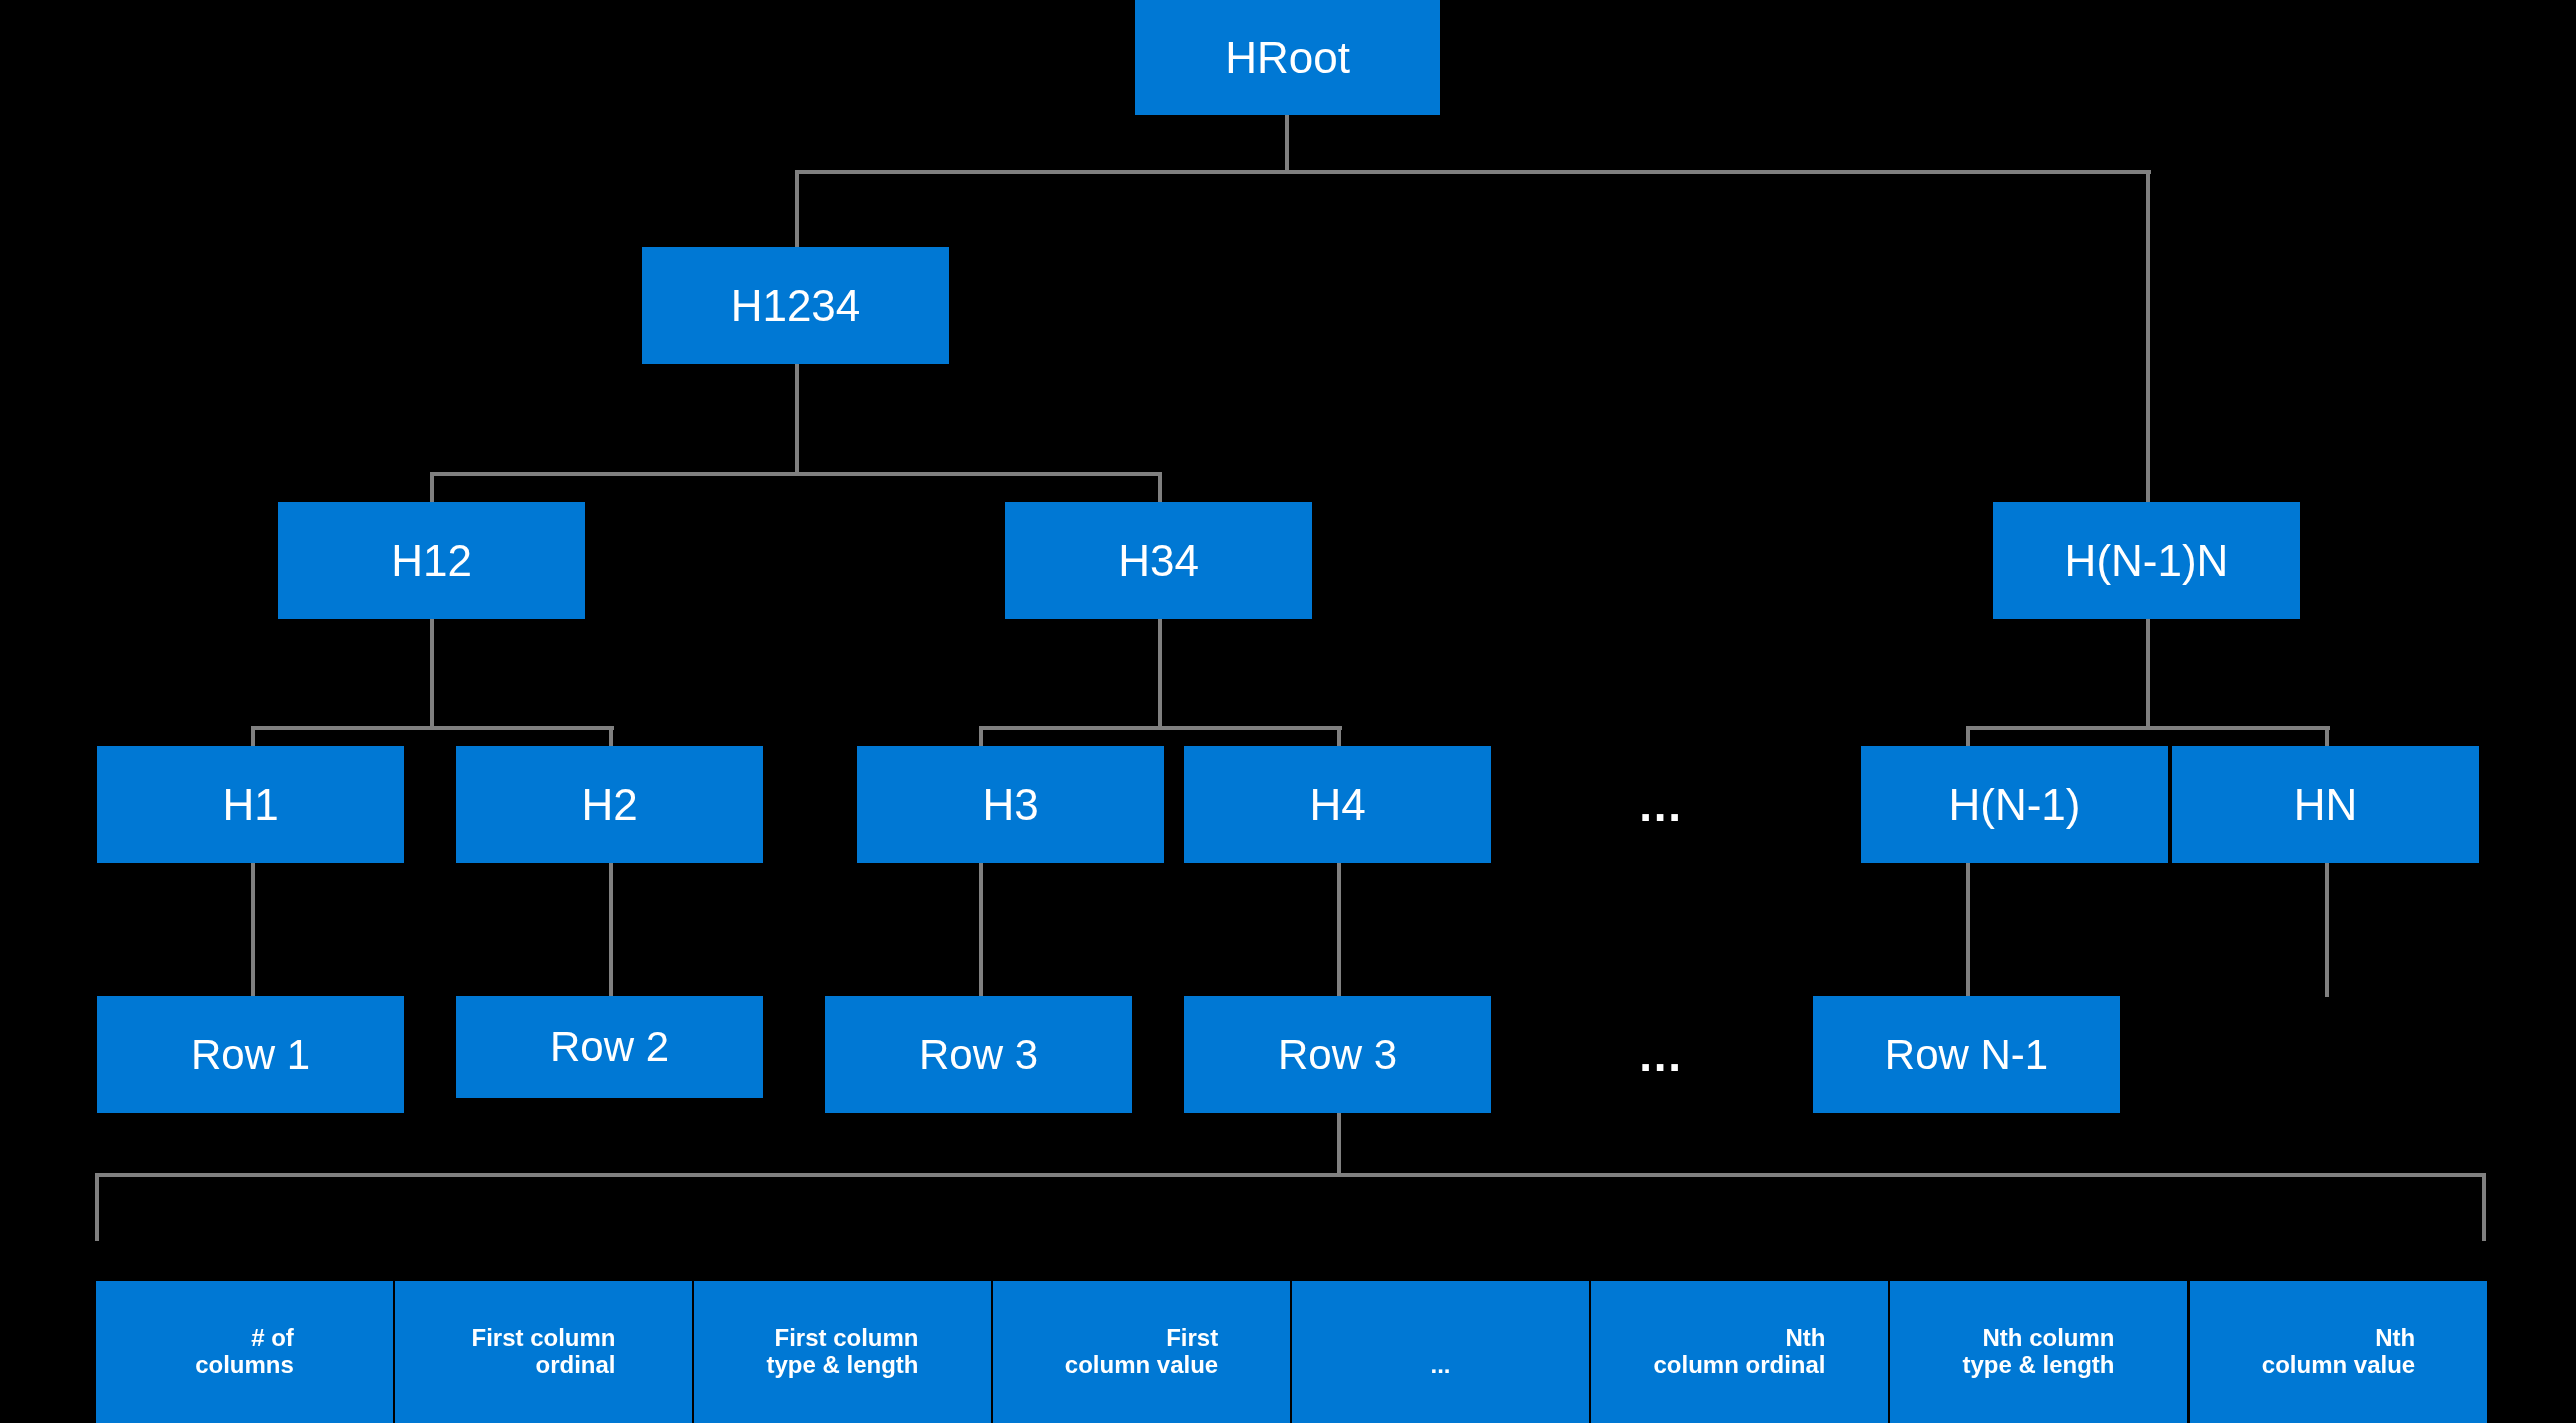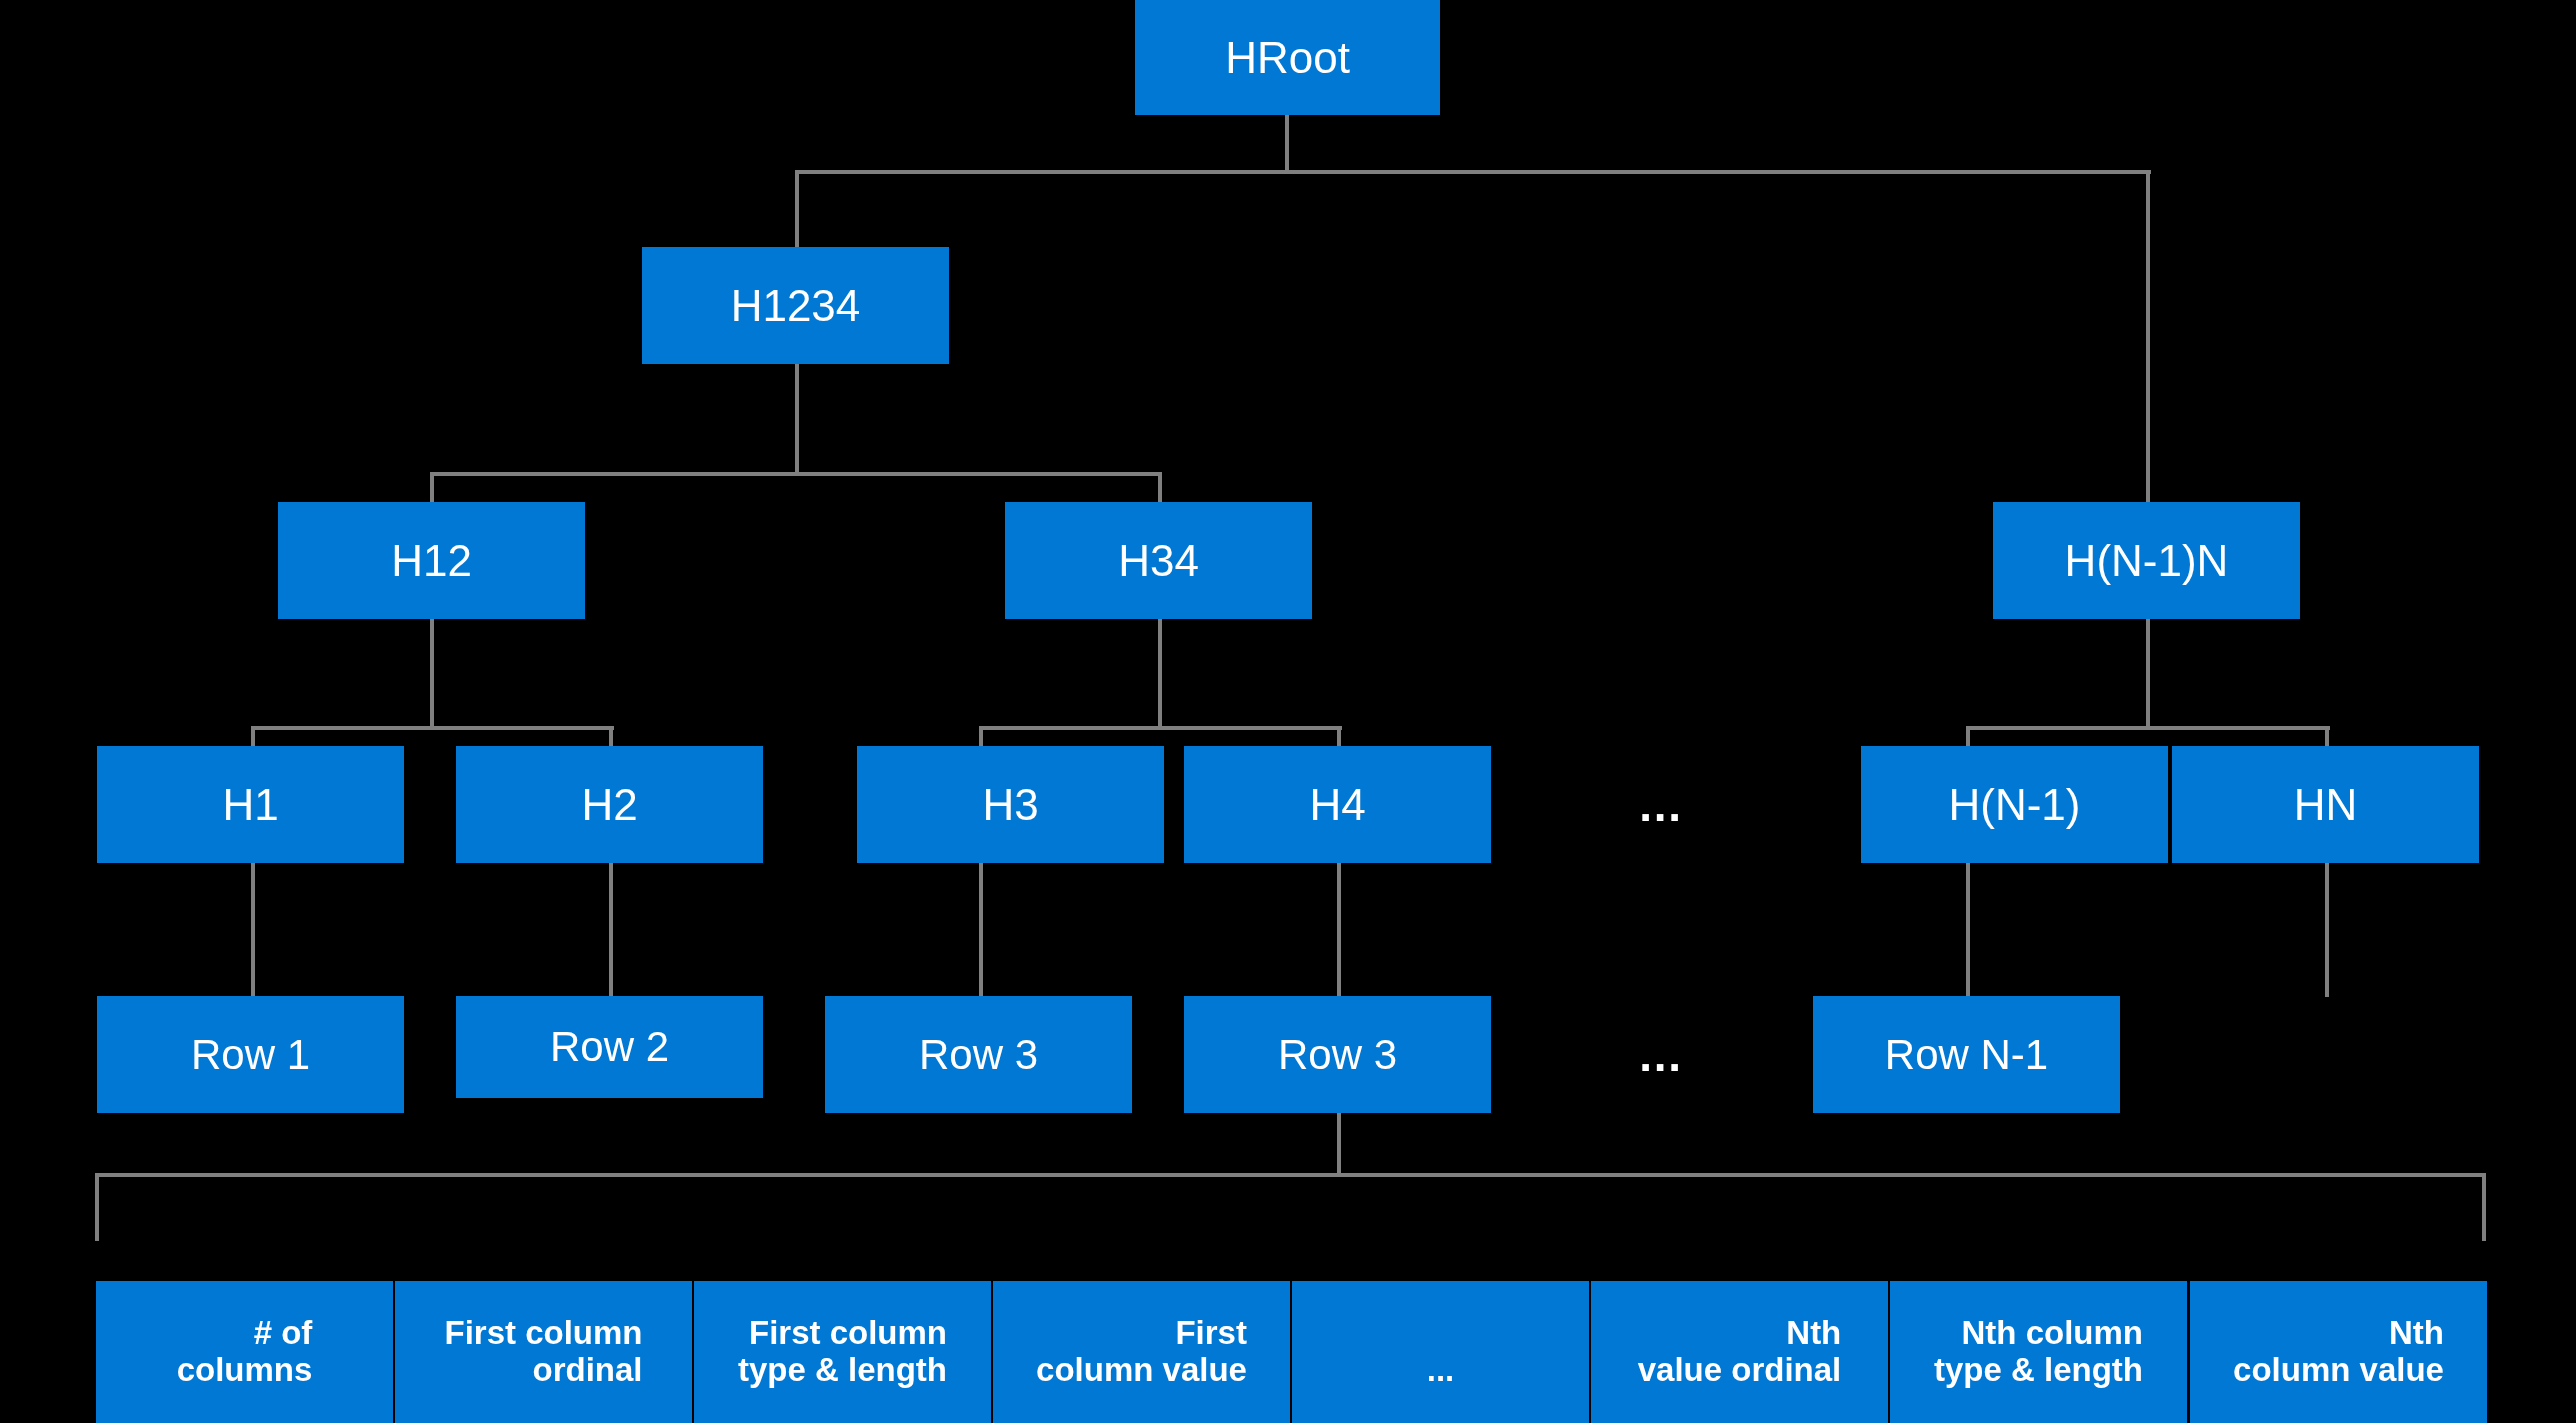--- a/index.html
+++ b/index.html
@@ -23,21 +23,21 @@
     align-items: center;
     justify-content: center;
     text-align: right;
     box-sizing: border-box;
     line-height: 1.12;
     font-weight: 400;
   }
   .node.lvl-big { font-size: 44px; }
   .node.lvl-row { font-size: 42px; }
   .node.lvl-col {
-    font-size: 33px;
+    font-size: 24px;
     font-weight: 700;
     padding: 0 6px;
   }
   .ellipsis {
     position: absolute;
     color: #FFFFFF;
     font-size: 46px;
     font-weight: 700;
     letter-spacing: 1.7px;
     display: flex;
@@ -146,21 +146,21 @@
   </div>
   <div class="node lvl-col" style="left:1292px; top:1281px; width:297px; height:142px;">
     <span>
       <span></span><br>
       <span>...</span>
     </span>
   </div>
   <div class="node lvl-col" style="left:1591px; top:1281px; width:297px; height:142px;">
     <span>
       <span>Nth</span><br>
-      <span>value ordinal</span>
+      <span>column ordinal</span>
     </span>
   </div>
   <div class="node lvl-col" style="left:1890px; top:1281px; width:297px; height:142px;">
     <span>
       <span>Nth column</span><br>
       <span>type &amp; length</span>
     </span>
   </div>
   <div class="node lvl-col" style="left:2190px; top:1281px; width:297px; height:142px;">
     <span>

